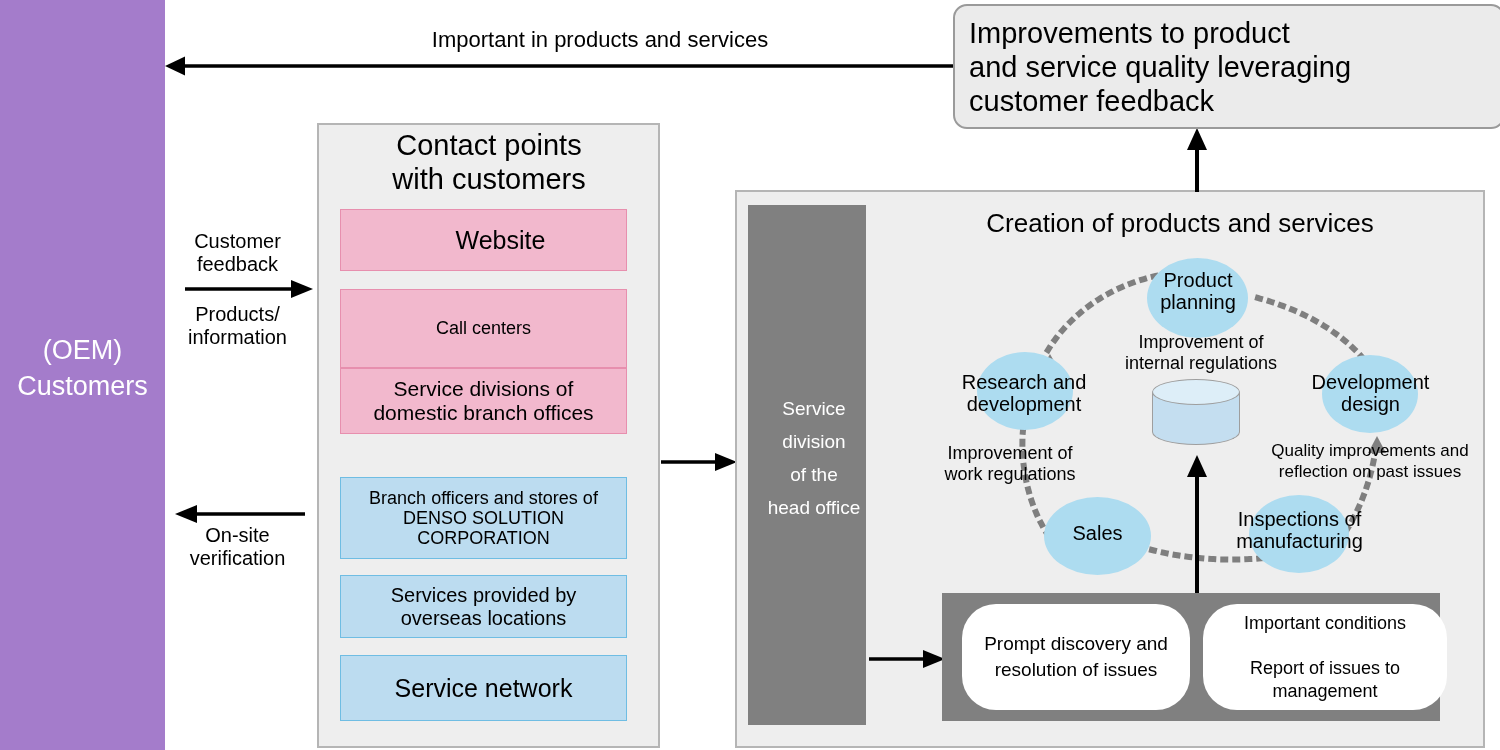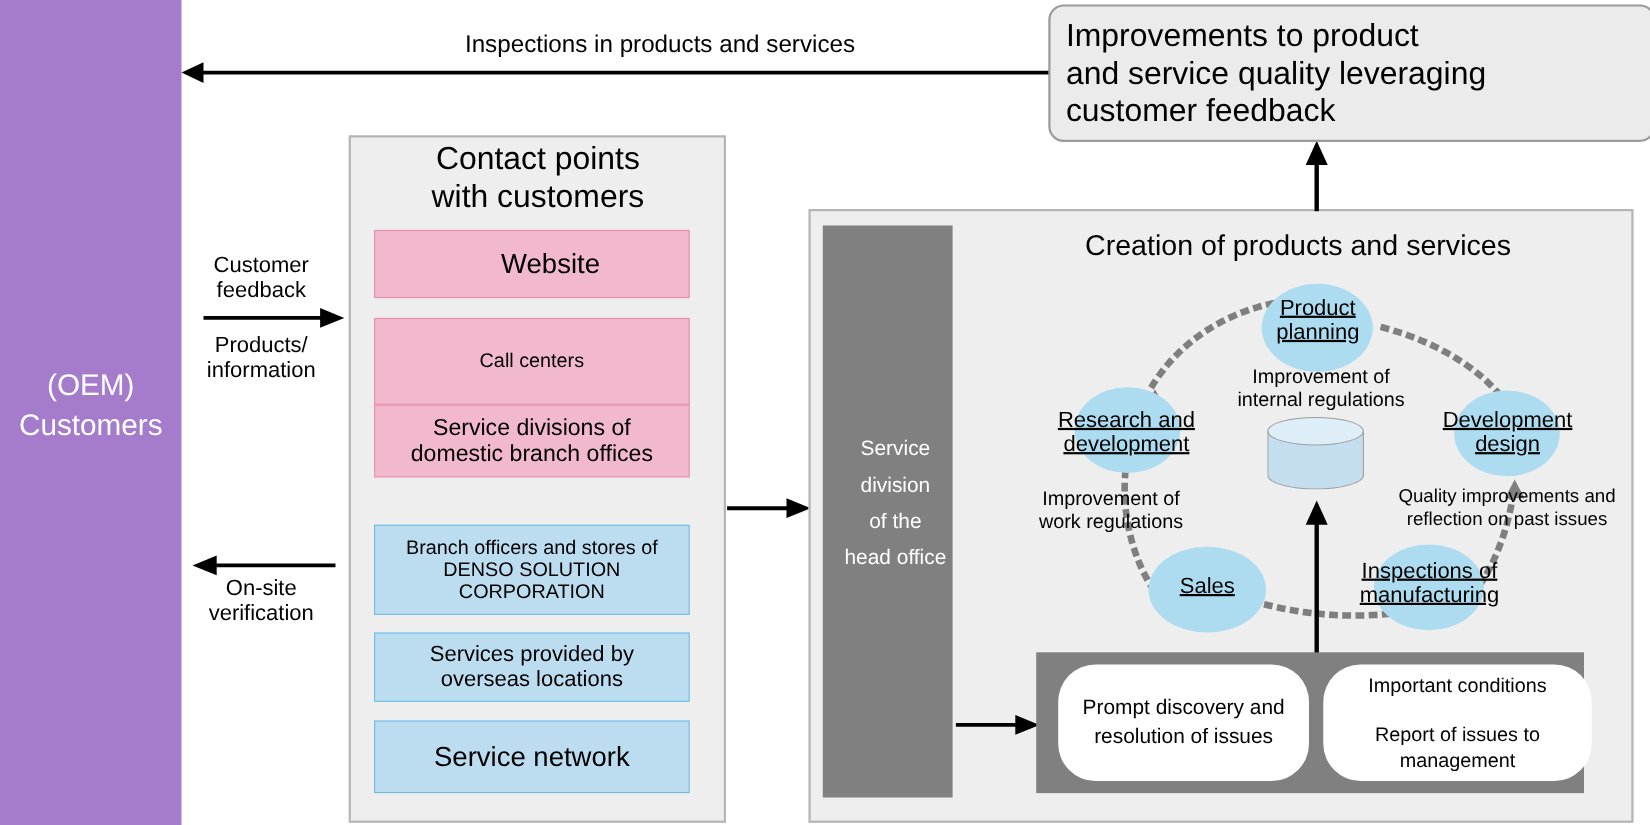--- a/index.html
+++ b/index.html
@@ -24,21 +24,21 @@
   
   #right-panel{left:735px;top:190px;width:750px;height:558px;background:#eeeeee;
                border:2px solid #b5b5b5;box-sizing:border-box;}
   #service-head-bar{left:748px;top:205px;width:118px;height:520px;background:#808080;}
   #service-head-label{left:748px;top:392px;width:132px;color:#fff;font-size:19px;line-height:33px;
                       text-align:center;}
   #creation-title{left:880px;top:208px;width:600px;font-size:26px;text-align:center;}
 
   
   .ell{border-radius:50%;background:#addcf0;}
-  .elabel{text-align:center;line-height:1.1;font-size:20px;text-decoration:underline;}
+  .elabel{text-align:center;line-height:1.1;font-size:20px;}
   #cyl-body{left:1152px;top:392px;width:88px;height:53px;background:#c4def0;
             border-left:1.5px solid #9e9e9e;border-right:1.5px solid #9e9e9e;border-bottom:1.5px solid #9e9e9e;
             border-radius:0 0 44px 44px/0 0 13px 13px;box-sizing:border-box;}
   #cyl-top{left:1152px;top:379px;width:88px;height:26px;background:#ddeef8;
            border:1.5px solid #9e9e9e;border-radius:50%;box-sizing:border-box;}
 
   
   #dark-panel{left:942px;top:593px;width:498px;height:128px;background:#808080;}
   .wpill{background:#ffffff;border-radius:34px;display:flex;align-items:center;justify-content:center;
          text-align:center;line-height:1.35;font-size:19px;}
@@ -59,21 +59,21 @@
 <div class="abs" id="customers-bar"></div>
 <div class="abs" id="customers-label">
   <div>(OEM)</div>
   <div>Customers</div>
 </div>
 
 <svg class="abs" style="left:165px;top:45px;" width="800" height="45" viewBox="0 0 800 45">
   <line x1="16" y1="21" x2="792" y2="21" stroke="#000" stroke-width="3.5"></line>
   <polygon points="0,21 20,11.5 20,30.5" fill="#000"></polygon>
 </svg>
-<div class="abs lbl" style="left:330px;top:28px;width:540px;font-size:22px;">Inspections in products and services</div>
+<div class="abs lbl" style="left:330px;top:28px;width:540px;font-size:22px;">Important in products and services</div>
 
 <div class="abs lbl" style="left:175px;top:230px;width:125px;white-space:pre-line;">Customer
 feedback</div>
 <svg class="abs" style="left:185px;top:278px;" width="130" height="22" viewBox="0 0 130 22">
   <line x1="0" y1="11" x2="110" y2="11" stroke="#000" stroke-width="3.5"></line>
   <polygon points="128,11 106,2 106,20" fill="#000"></polygon>
 </svg>
 <div class="abs lbl" style="left:175px;top:303px;width:125px;white-space:pre-line;">Products/
 information</div>
 

